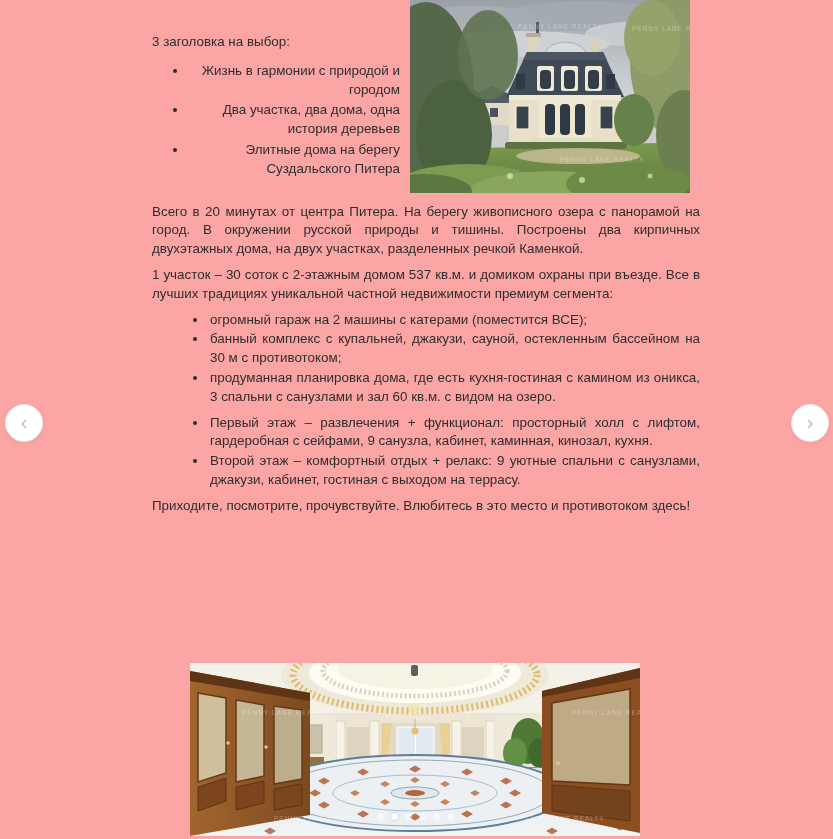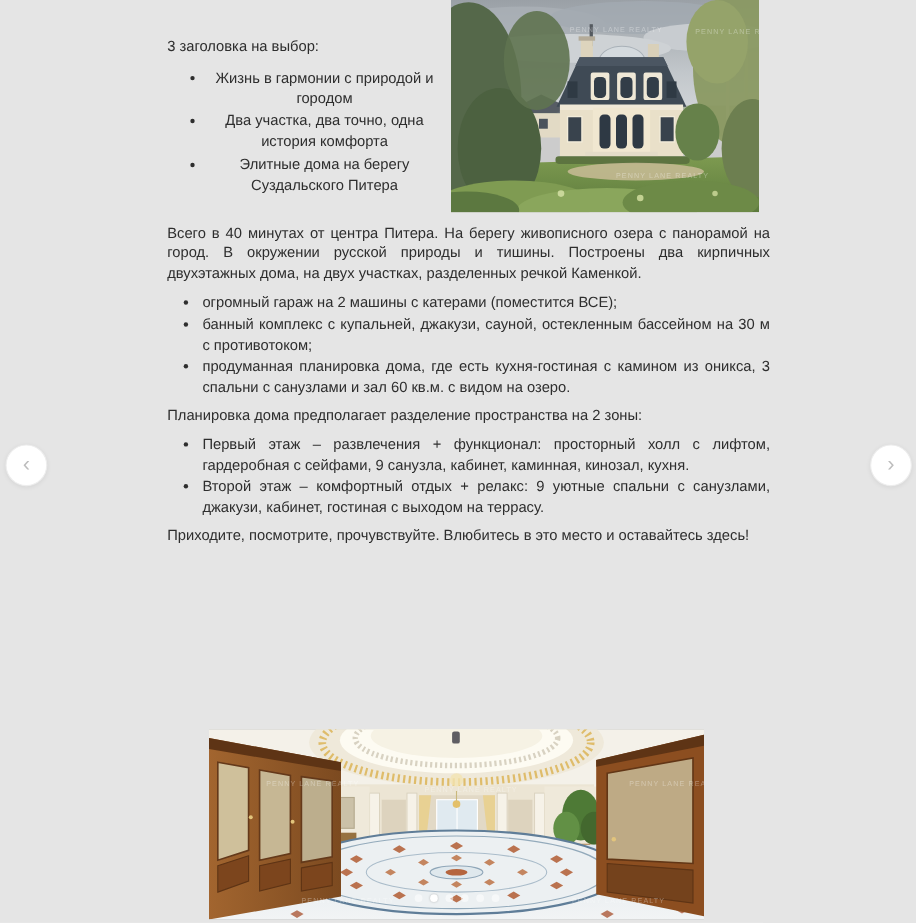--- a/index.html
+++ b/index.html
@@ -1,27 +1,27 @@
 <!DOCTYPE html>
 <html><head>
 <meta charset="utf-8">
 <style>
   html,body{margin:0;padding:0;background:#fff;}
-  .page{position:relative;width:833px;height:839px;background:#e5e5e5;overflow:hidden;
+  .page{position:relative;width:833px;height:839px;background:#fca5a5;overflow:hidden;
         font-family:"Liberation Sans",sans-serif;color:#2e2e2e;}
   
   .doc{position:absolute;left:152px;top:33px;width:548px;font-size:13.4px;line-height:18.8px;}
   .doc p{margin:0 0 7px 0;text-align:justify;}
   .p-single{text-align:left;white-space:nowrap;}
   .headline{width:252px;margin-bottom:24px;}
   .headline-title{margin-bottom:10px;text-align:left;}
-  ul.bullets{margin:5px 0 7px 30px;padding:0;}
+  ul.bullets{margin:5px 0 7px 56px;padding:0;}
   ul.bullets li{margin:0 0 1px 0;text-align:justify;padding-left:2px;}
   .headline ul.bullets{margin:0 0 0 36px;width:212px;}
-  .headline ul.bullets li{text-align:center;margin-bottom:2px;}
+  .headline ul.bullets li{text-align:right;margin-bottom:2px;}
   
   .photo{position:absolute;overflow:hidden;background:#ccc;}
   .photo-top{left:410px;top:0;width:280px;height:193px;}
   .photo-bottom{left:190px;top:663px;width:450px;height:173px;}
   .photo svg{display:block;width:100%;height:100%;}
   .wm{font-family:"Liberation Sans",sans-serif;font-size:6.5px;letter-spacing:1px;fill:#ffffff;opacity:.32;}
   
   .nav-btn{position:absolute;top:404px;width:36px;height:36px;border-radius:50%;
            background:#ffffff;border:1px solid #ededed;box-shadow:0 1px 5px rgba(0,0,0,.07);
            display:flex;align-items:center;justify-content:center;
@@ -38,41 +38,41 @@
 <body>
 
 <div class="page">
 
   <div class="doc">
 
     <div class="headline">
       <div class="headline-title">3 заголовка на выбор:</div>
       <ul class="bullets">
         <li>Жизнь в гармонии с природой и городом</li>
-        <li>Два участка, два точно, одна история комфорта</li>
+        <li>Два участка, два дома, одна история деревьев</li>
         <li>Элитные дома на берегу Суздальского Питера</li>
       </ul>
     </div>
 
-    <p>Всего в 40 минутах от центра Питера. На берегу живописного озера с панорамой на город. В окружении русской природы и тишины. Построены два кирпичных двухэтажных дома, на двух участках, разделенных речкой Каменкой.</p>
+    <p>Всего в 20 минутах от центра Питера. На берегу живописного озера с панорамой на город. В окружении русской природы и тишины. Построены два кирпичных двухэтажных дома, на двух участках, разделенных речкой Каменкой.</p>
+    <p>1 участок – 30 соток с 2-этажным домом 537 кв.м. и домиком охраны при въезде. Все в лучших традициях уникальной частной недвижимости премиум сегмента:</p>
 
     <ul class="bullets">
       <li>огромный гараж на 2 машины с катерами (поместится ВСЕ);</li>
       <li>банный комплекс с купальней, джакузи, сауной, остекленным бассейном на 30 м с противотоком;</li>
       <li>продуманная планировка дома, где есть кухня-гостиная с камином из оникса, 3 спальни с санузлами и зал 60 кв.м. с видом на озеро.</li>
     </ul>
 
-    <p>Планировка дома предполагает разделение пространства на 2 зоны:</p>
 
     <ul class="bullets">
       <li>Первый этаж – развлечения + функционал: просторный холл с лифтом, гардеробная с сейфами, 9 санузла, кабинет, каминная, кинозал, кухня.</li>
       <li>Второй этаж – комфортный отдых + релакс: 9 уютные спальни с санузлами, джакузи, кабинет, гостиная с выходом на террасу.</li>
     </ul>
 
-    <p class="p-single">Приходите, посмотрите, прочувствуйте. Влюбитесь в это место и оставайтесь здесь!</p>
+    <p class="p-single">Приходите, посмотрите, прочувствуйте. Влюбитесь в это место и противотоком здесь!</p>
   </div>
 
   <div class="photo photo-top">
     <svg viewBox="0 0 280 193">
       <defs>
         <linearGradient id="sky" x1="0" y1="0" x2="0" y2="1">
           <stop offset="0" stop-color="#9aa0a6"></stop>
             <stop offset=".55" stop-color="#c2c7cb"></stop>
             <stop offset="1" stop-color="#d9dcde"></stop>
         </linearGradient>

